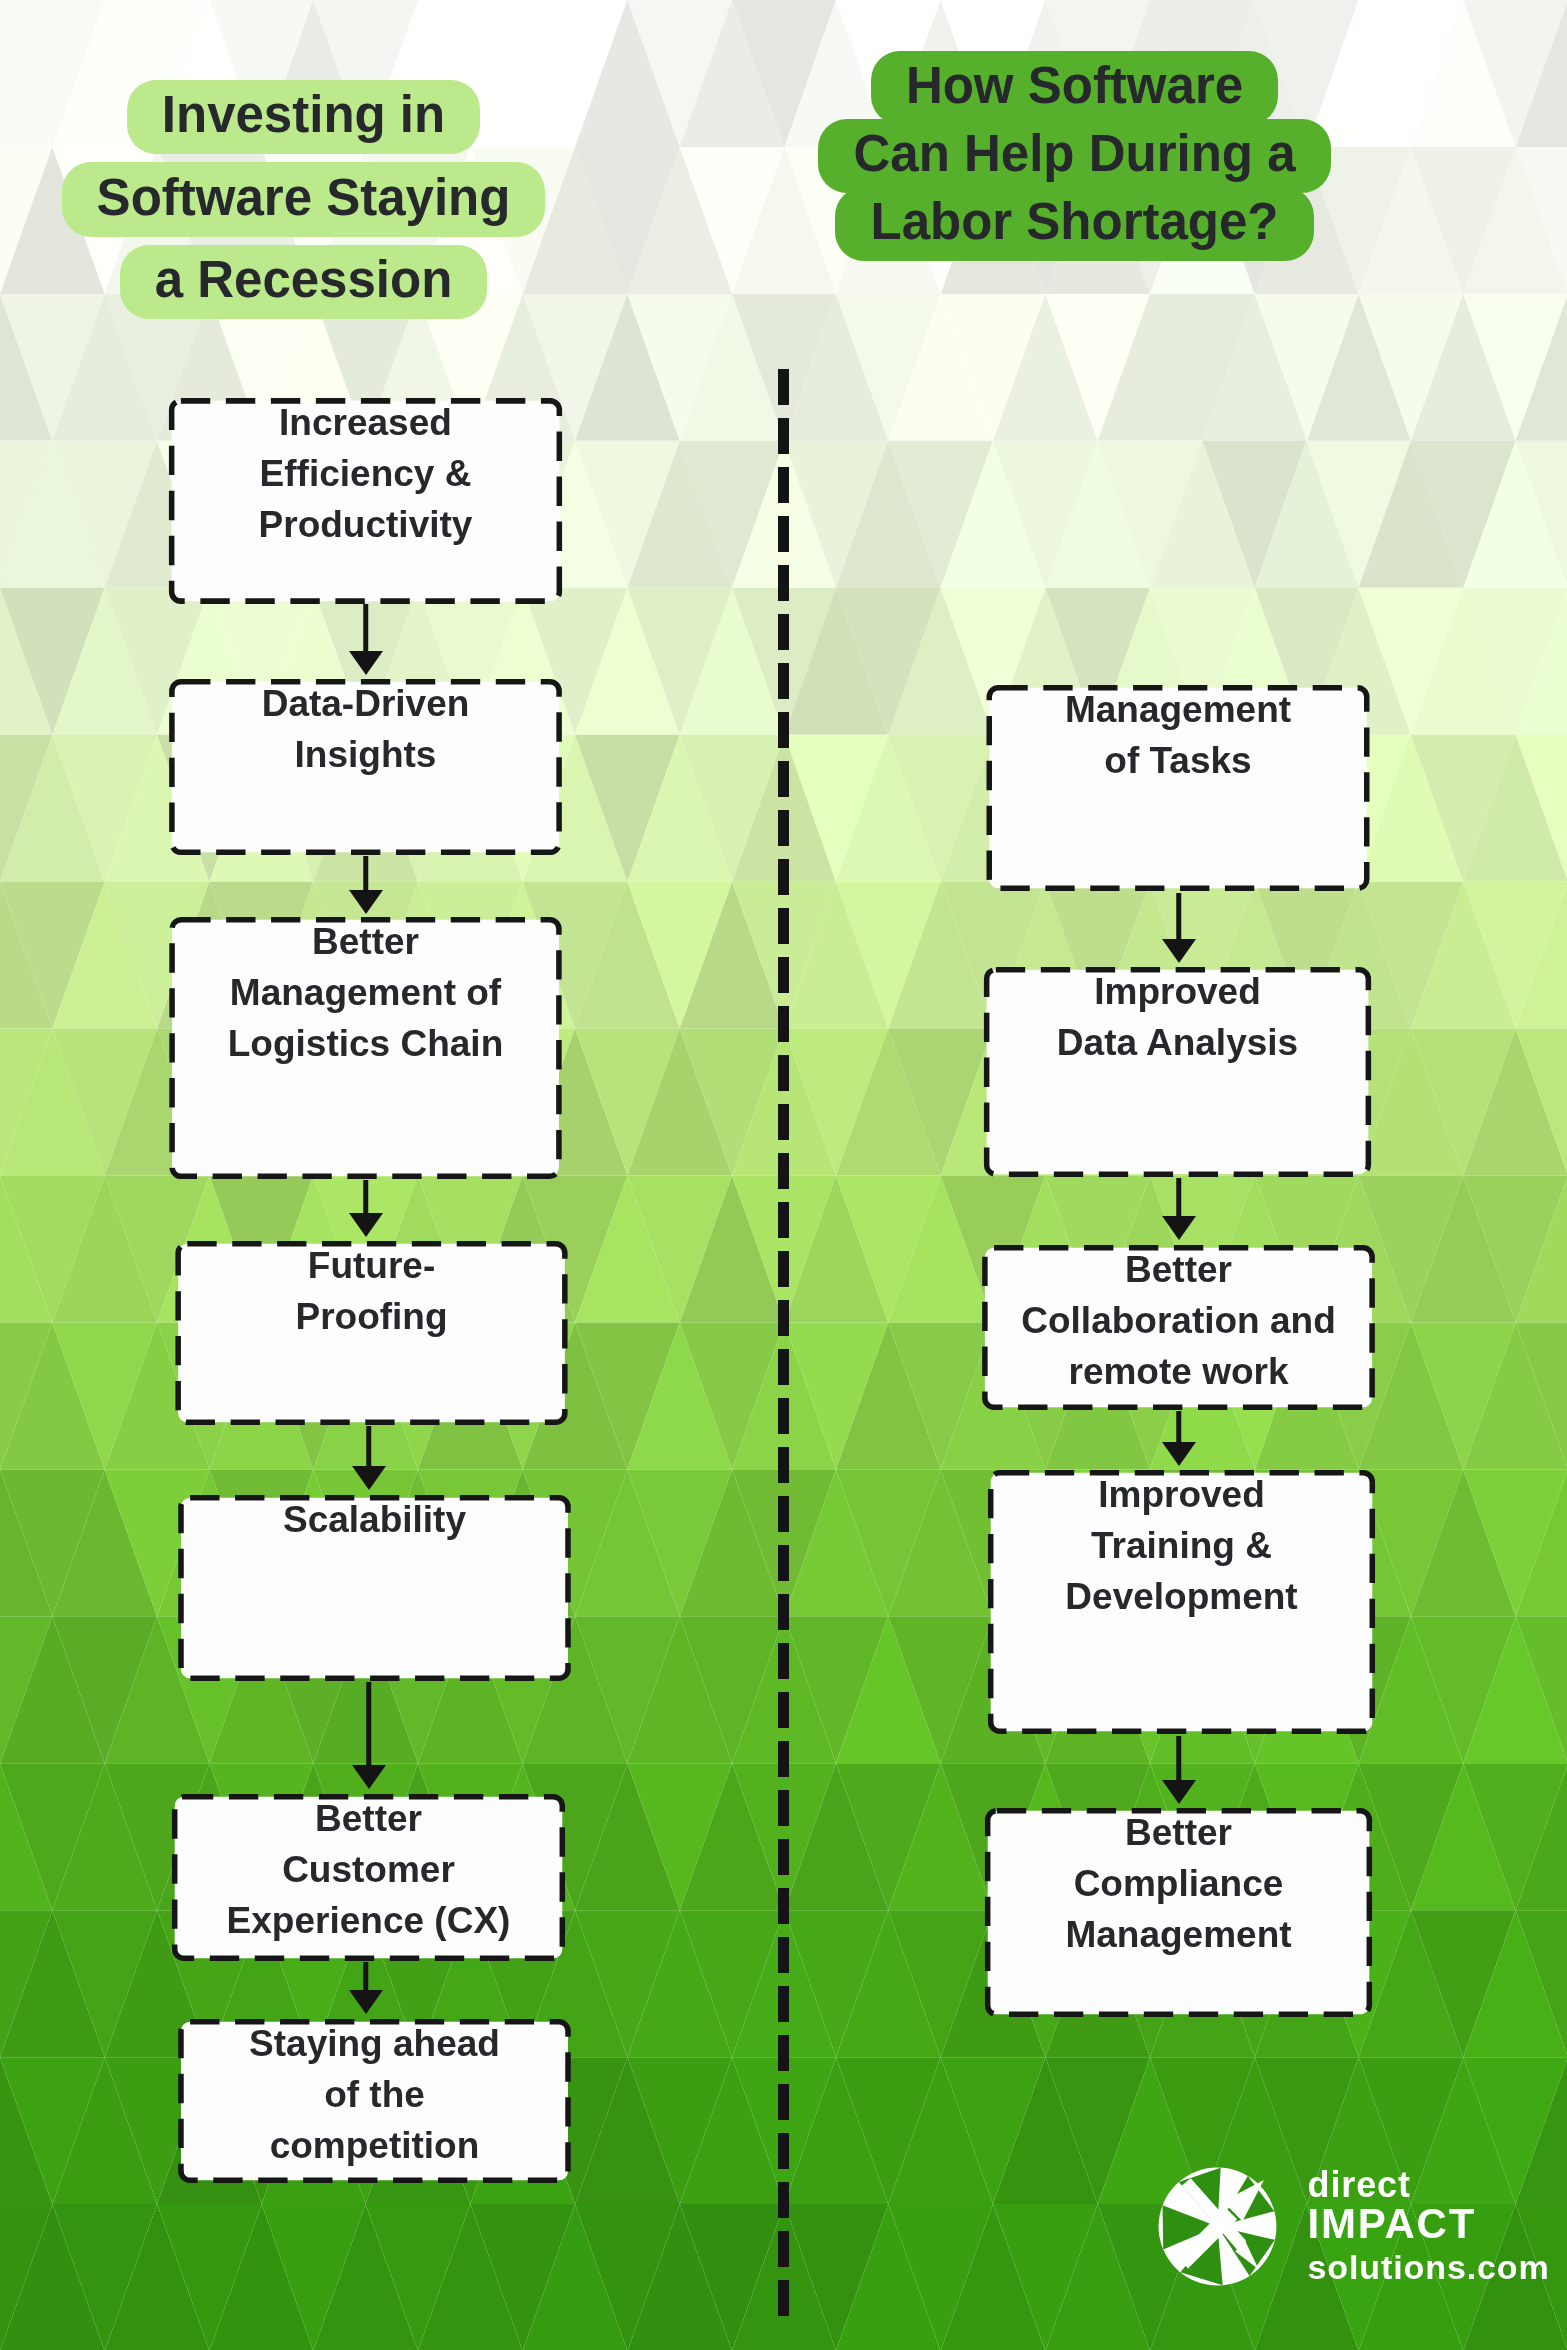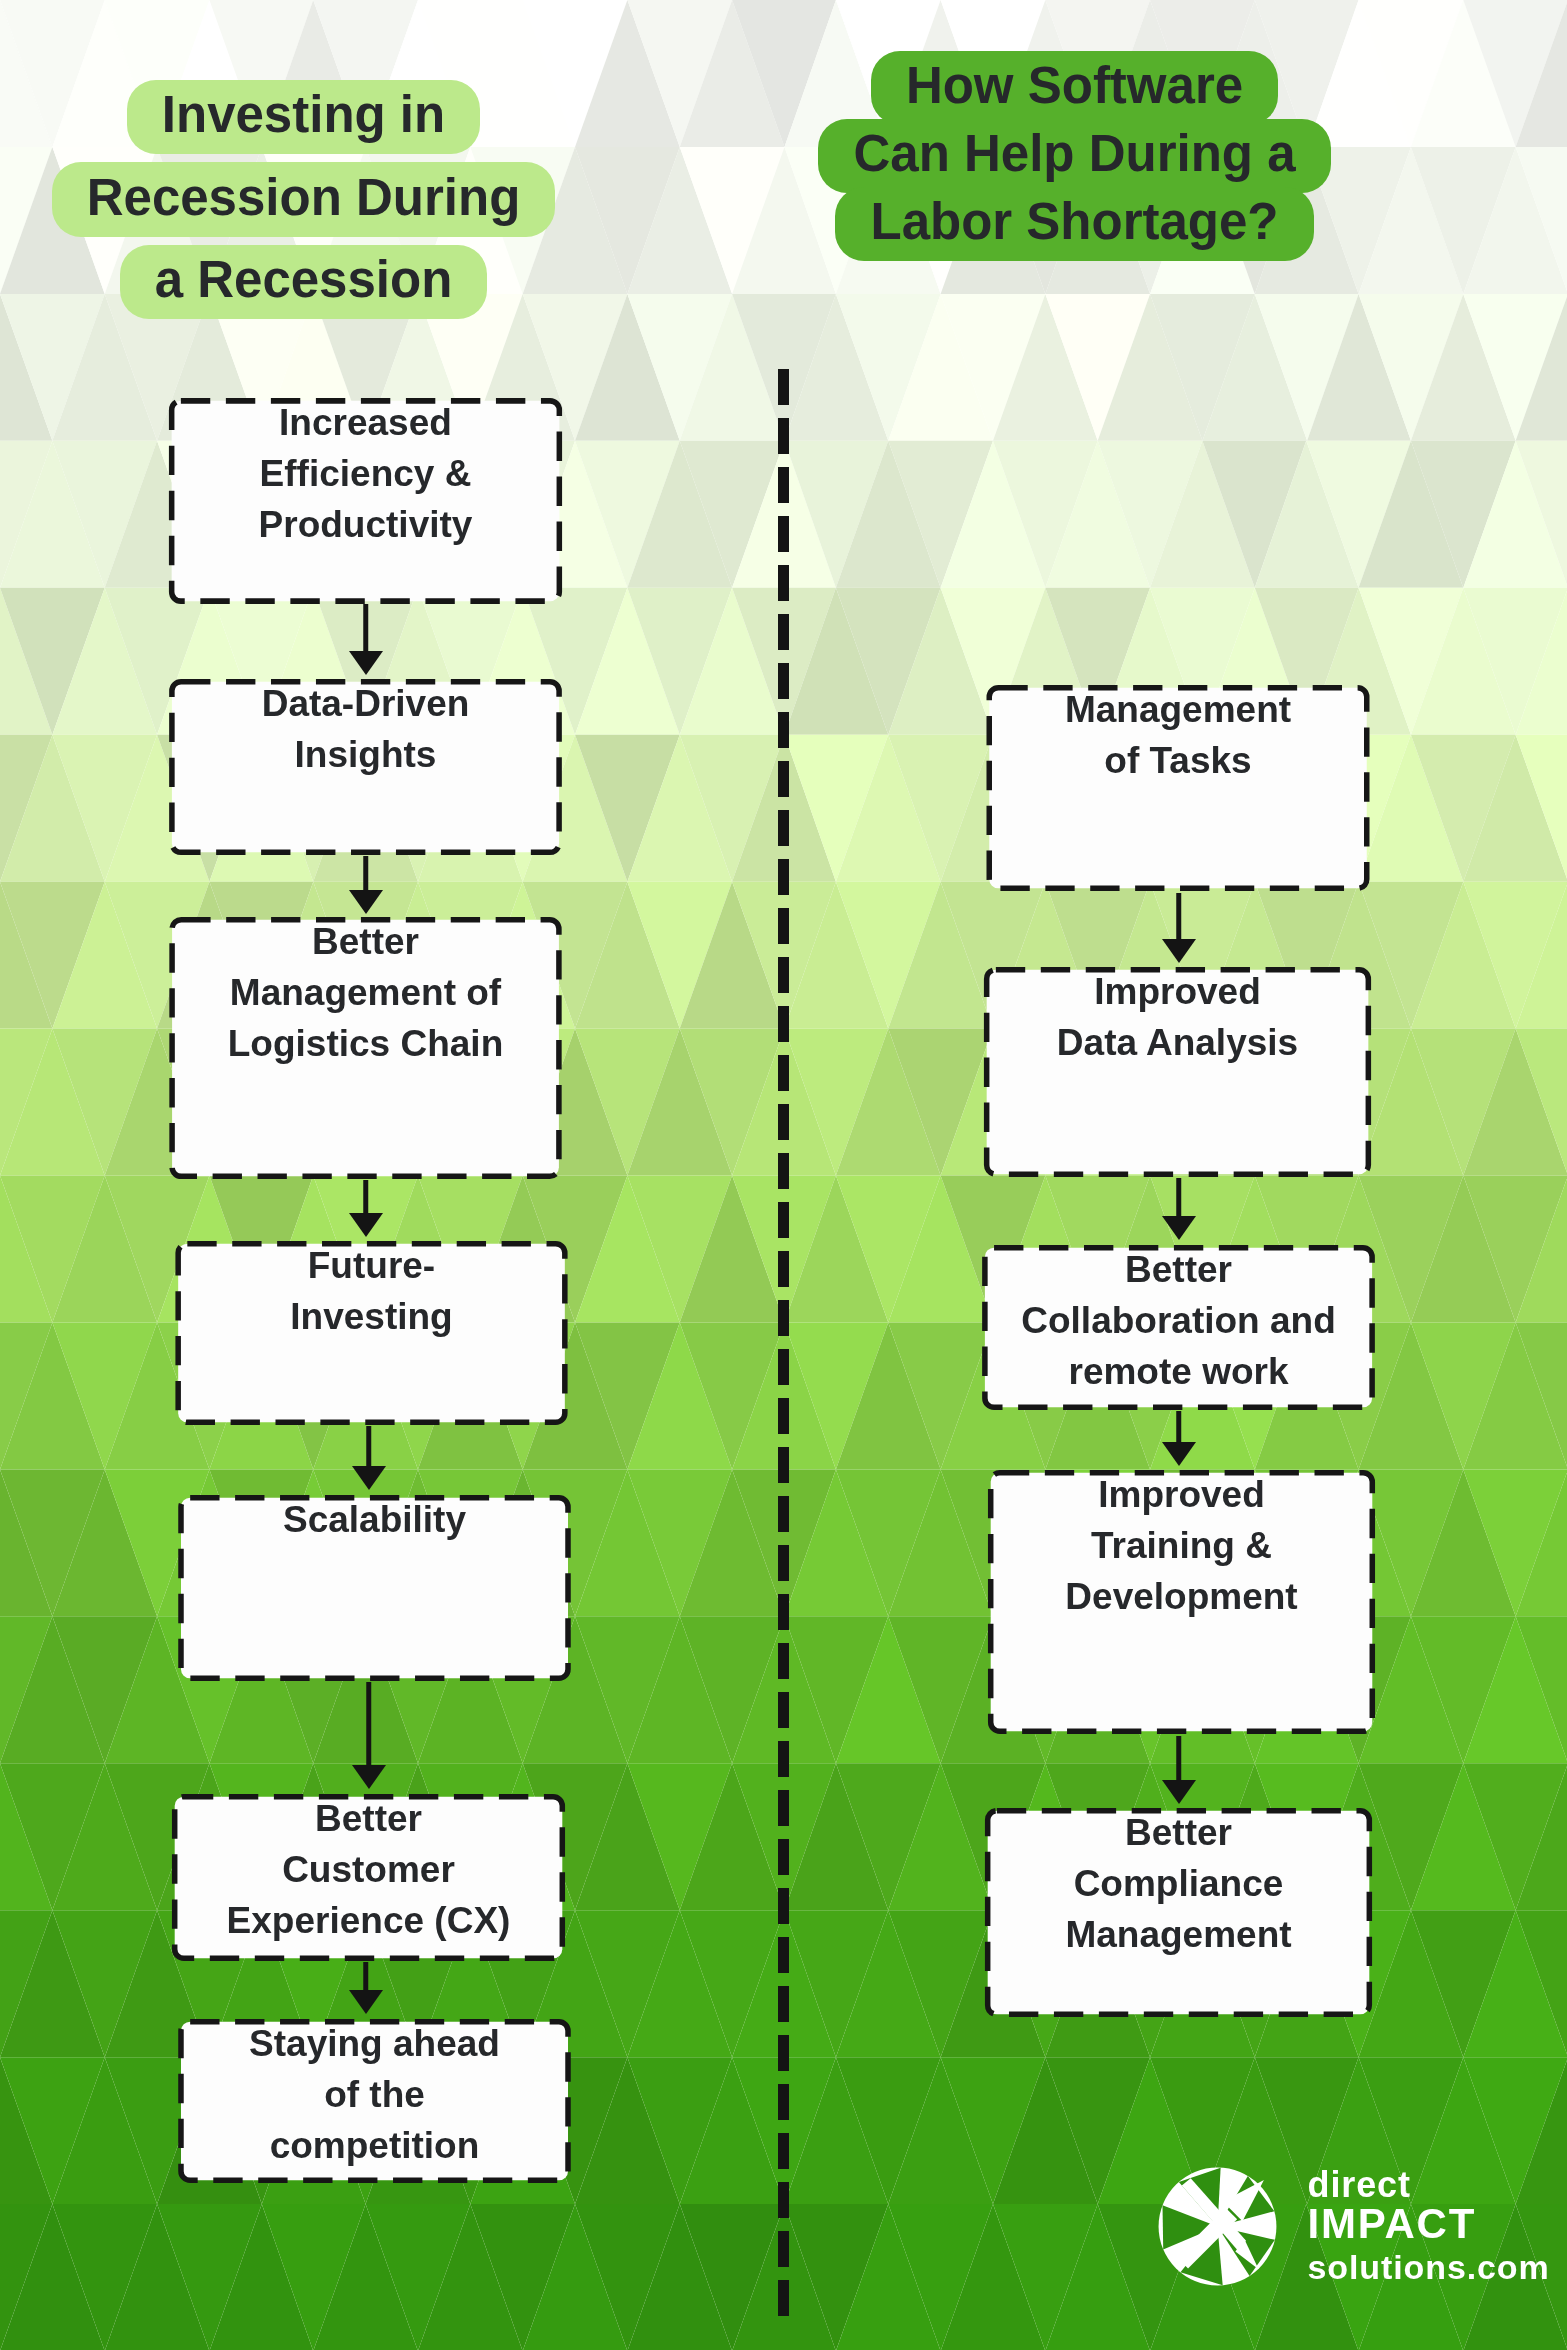--- a/index.html
+++ b/index.html
@@ -643,21 +643,21 @@
       <polygon points="1422,2400 1536,2400 1479,2560" fill="rgb(57,164,17)"></polygon>
       <polygon points="1479,2560 1536,2400 1593,2560" fill="rgb(54,159,16)"></polygon>
       <polygon points="1536,2400 1650,2400 1593,2560" fill="rgb(55,158,16)"></polygon>
       <polygon points="1593,2560 1650,2400 1707,2560" fill="rgb(50,146,15)"></polygon>
       <polygon points="1650,2400 1764,2400 1707,2560" fill="rgb(53,151,16)"></polygon>
       <polygon points="1707,2560 1764,2400 1821,2560" fill="rgb(56,163,17)"></polygon>
     </svg>
 
   <div class="title-block" id="left-title">
     <span class="pill">Investing in</span>
-    <span class="pill">Recession During</span>
+    <span class="pill">Software Staying</span>
     <span class="pill">a Recession</span>
   </div>
 
   <div class="title-block" id="right-title">
     <span class="pill">How Software</span>
     <span class="pill">Can Help During a</span>
     <span class="pill">Labor Shortage?</span>
   </div>
 
   <div id="divider"></div>
@@ -683,21 +683,21 @@
       </svg>
     <span class="lbl">Better
 Management of
 Logistics Chain</span>
   </div>
   <div class="fbox" style="left:174px;top:1240px;width:395px;height:186px">
     <svg class="edge" viewBox="0 0 430 203" width="395" height="186">
         <rect></rect>
       </svg>
     <span class="lbl">Future-
-Investing</span>
+Proofing</span>
   </div>
   <div class="fbox" style="left:177px;top:1494px;width:395px;height:188px">
     <svg class="edge" viewBox="0 0 430 205" width="395" height="188">
         <rect></rect>
       </svg>
     <span class="lbl">Scalability</span>
   </div>
   <div class="fbox" style="left:171px;top:1793px;width:395px;height:169px">
     <svg class="edge" viewBox="0 0 430 184" width="395" height="169">
         <rect></rect>

